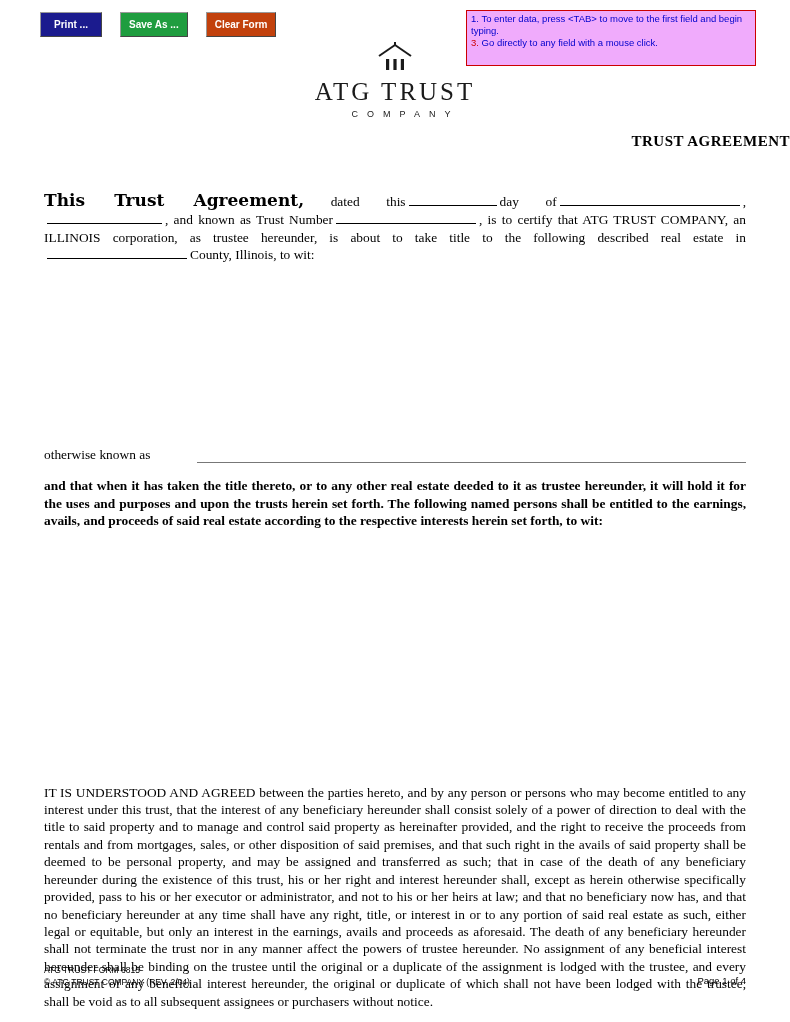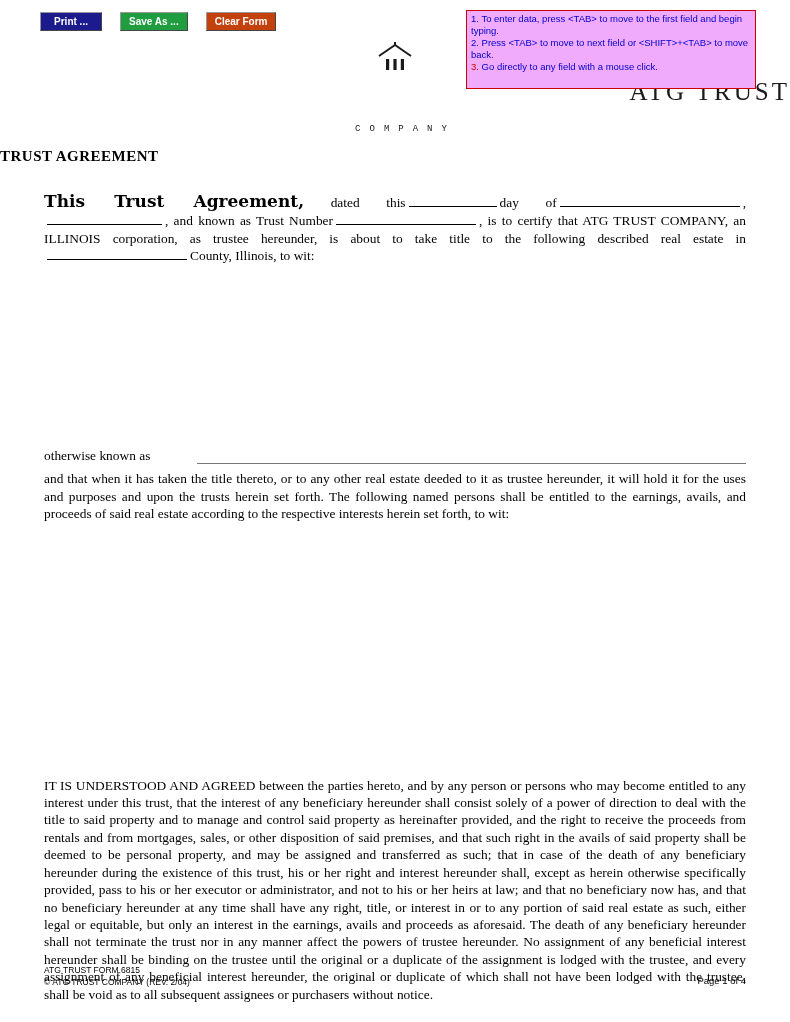--- a/index.html
+++ b/index.html
@@ -8,21 +8,21 @@
     width: 790px; height: 1022px;
     position: relative;
     font-family: "Liberation Serif", serif;
     color: #000;
     overflow: hidden;
   }
 
   
   .topbar { position: absolute; top: 12px; left: 40px; display: flex; gap: 18px; }
   .btn {
-    min-width: 62px; height: 19px;
+    min-width: 62px; height: 25px;
     border: 1px outset #999;
     color: #fff;
     font: bold 10px "Liberation Sans", sans-serif;
     padding: 0 8px;
     cursor: pointer;
   }
   .btn-print { background: #1b1b8e; }
   .btn-save  { background: #1f9d3f; }
   .btn-clear { background: #c2410c; }
 
@@ -39,43 +39,42 @@
   }
   .instructions .red { color: #cc0000; }
 
   
   .logo { padding-top: 42px; text-align: center; color: #1a1a1a; }
   .logo svg { display: block; margin: 0 auto; }
   .logo-name {
     font-family: "Liberation Serif", serif;
     font-size: 25px; letter-spacing: 3px;
     margin-top: 4px;
-    text-align: right;
   }
   .logo-sub {
-    font-family: Liberation Mono, monospace;
+    font-family: Liberation Sans, sans-serif;
     font-size: 9px; letter-spacing: 9px;
     padding-left: 21px; 
-    margin-top: 18px;
+    margin-top: 3px;
   }
 
   .doc-title {
-    text-align: left;
+    text-align: right;
     font-size: 15px; font-weight: bold;
     letter-spacing: 0.5px;
     margin-top: 14px;
   }
 
   
   .content { margin: 0 44px; }
   .para, .opening {
     font-size: 13.4px; line-height: 1.30;
     text-align: justify;
   }
-  .opening { margin-top: 25px; }
+  .opening { margin-top: 39px; }
   .opening .lead {
     font-size: 17px; font-weight: bold;
     font-family: "DejaVu Serif", serif;
   }
   .field {
     display: inline-block;
     border-bottom: 1px solid #000;
     height: 13px;
     margin: 0 3px;
     vertical-align: baseline;
@@ -89,21 +88,21 @@
   .fill-legal { height: 182px; }
   .fill-beneficiaries { height: 242px; }
 
   .known-row { display: flex; align-items: flex-end; font-size: 13.4px; margin-top: 2px; gap: 41px; }
   .known-row .label { white-space: nowrap; padding-right: 6px; }
   .field-line { flex: 1; border-bottom: 1px solid #777; height: 14px; }
   .addr-label {
     font-size: 10px; text-align: center;
     margin-top: 1px; margin-left: 130px;
   }
-  .para-uses { margin-top: 6px; }
+  .para-uses { margin-top: 14px; font-weight: bold; }
   .para-understood { margin-top: 12px; }
 
   
   .footer-left {
     position: absolute; left: 44px; bottom: 34px;
     font: 8.5px "Liberation Sans", sans-serif;
     line-height: 1.35;
   }
   .footer-right {
     position: absolute; right: 44px; bottom: 36px;
@@ -115,21 +114,20 @@
 <body>
 
 <div class="topbar">
   <button class="btn btn-print">Print ...</button>
   <button class="btn btn-save">Save  As ...</button>
   <button class="btn btn-clear">Clear Form</button>
 </div>
 
 <div class="instructions">
   <div>1. To enter data, press  &lt;TAB&gt; to move     to the first field and begin typing.</div>
-  <div>2. Press  &lt;TAB&gt; to move to next field or &lt;SHIFT&gt;+&lt;TAB&gt;  to move back.</div>
   <div><span class="red">3.</span> <span>Go directly to any field with a mouse     click.</span></div>
 </div>
 
 <div class="logo">
   <svg width="44" height="32" viewBox="0 0 44 32">
     <g stroke="#1a1a1a" stroke-width="2" fill="none">
       <path d="M22 3 L6 14"></path>
       <path d="M22 3 L38 14"></path>
     </g>
     <g fill="#1a1a1a">

